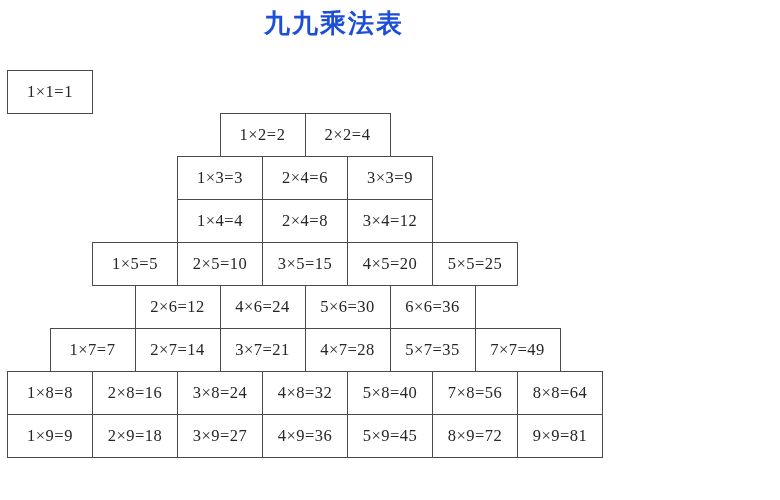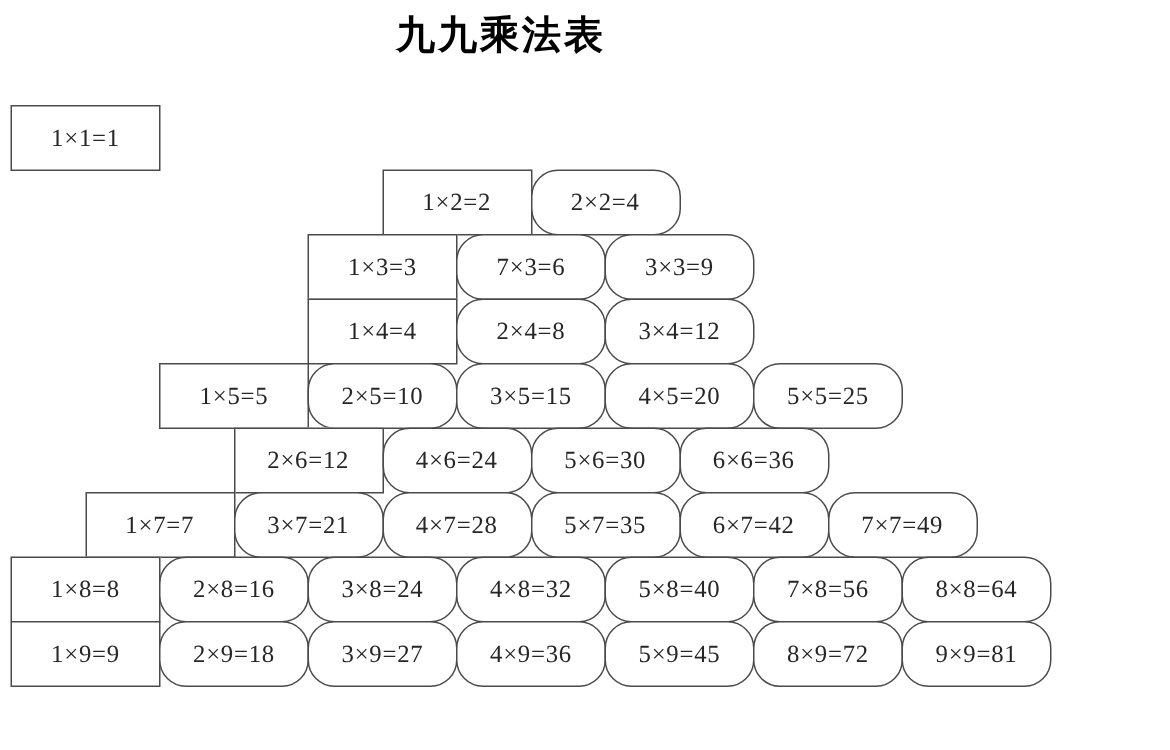--- a/index.html
+++ b/index.html
@@ -15,68 +15,67 @@
     position:relative;
     overflow:hidden;
   }
   .page-title{
     position:absolute;
     top:6px;left:0;width:668px;
     text-align:center;
     font-size:26px;
     font-weight:bold;
     letter-spacing:2px;
-    color:#000000;
+    color:#1d4ed8;
     margin:0;
   }
   .mul-table{
     position:absolute;
     left:7px;top:70px;
   }
   .row{
     display:flex;
   }
   .row + .row{
     margin-top:-1px;
     justify-content:center;
   }
   .cell{
     box-sizing:border-box;
-    width:100px;height:44px;
+    width:86px;height:44px;
     border:1px solid var(--border-color);
     display:flex;
     align-items:center;
     justify-content:center;
     font-size:16.5px;
     letter-spacing:0.5px;
     color:var(--text-color);
     background:var(--bg-color);
     white-space:nowrap;
   }
   .cell + .cell{
     margin-left:-1px;
-    border-radius:18px;
   }
 </style>
 </head>
 <body>
 
 <h1 class="page-title">九九乘法表</h1>
 
 <div class="mul-table">
     <div class="row">
       <div class="cell">1×1=1</div>
     </div>
     <div class="row">
       <div class="cell">1×2=2</div>
       <div class="cell">2×2=4</div>
     </div>
     <div class="row">
       <div class="cell">1×3=3</div>
-      <div class="cell">7×3=6</div>
+      <div class="cell">2×4=6</div>
       <div class="cell">3×3=9</div>
     </div>
     <div class="row">
       <div class="cell">1×4=4</div>
       <div class="cell">2×4=8</div>
       <div class="cell">3×4=12</div>
     </div>
     <div class="row">
       <div class="cell">1×5=5</div>
       <div class="cell">2×5=10</div>
@@ -85,24 +84,24 @@
       <div class="cell">5×5=25</div>
     </div>
     <div class="row">
       <div class="cell">2×6=12</div>
       <div class="cell">4×6=24</div>
       <div class="cell">5×6=30</div>
       <div class="cell">6×6=36</div>
     </div>
     <div class="row">
       <div class="cell">1×7=7</div>
+      <div class="cell">2×7=14</div>
       <div class="cell">3×7=21</div>
       <div class="cell">4×7=28</div>
       <div class="cell">5×7=35</div>
-      <div class="cell">6×7=42</div>
       <div class="cell">7×7=49</div>
     </div>
     <div class="row">
       <div class="cell">1×8=8</div>
       <div class="cell">2×8=16</div>
       <div class="cell">3×8=24</div>
       <div class="cell">4×8=32</div>
       <div class="cell">5×8=40</div>
       <div class="cell">7×8=56</div>
       <div class="cell">8×8=64</div>

